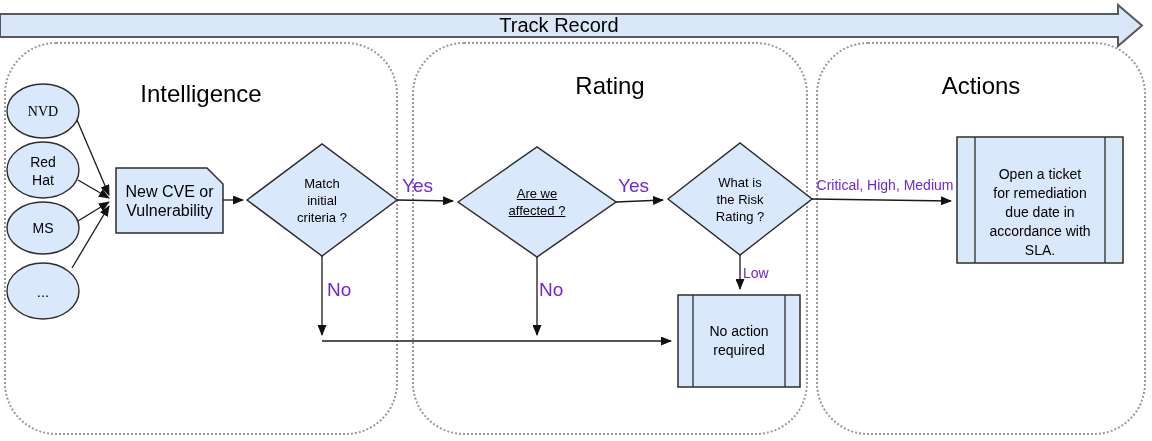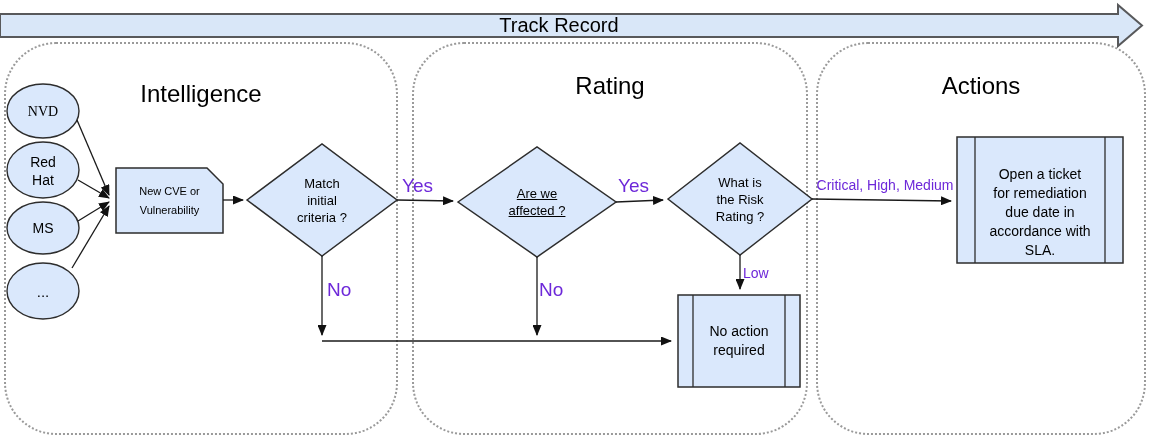--- a/index.html
+++ b/index.html
@@ -26,21 +26,21 @@
     justify-content:center; text-align:center; white-space:pre-line;
     font-size:13px; line-height:17px; color:#000;
   }
   .edge-label {
     position:absolute; z-index:2; font-size:19px; color:#6d28d9; white-space:nowrap;
   }
   .lbl-nvd      { left:7px;   top:84px;  width:72px;  height:54px;  font-size:14px;font-family:Liberation Serif, serif; }
   .lbl-redhat   { left:7px;   top:142px; width:72px;  height:57px;  font-size:14px; line-height:18px; }
   .lbl-ms       { left:7px;   top:202px; width:72px;  height:52px;  font-size:14px; }
   .lbl-more     { left:7px;   top:263px; width:72px;  height:57px;  font-size:15px; }
-  .lbl-newcve   { left:116px; top:168px; width:107px; height:65px;  font-size:11px; line-height:19px; }
+  .lbl-newcve   { left:116px; top:168px; width:107px; height:65px;  font-size:16px; line-height:19px; }
   .lbl-match    { left:247px; top:147px; width:150px; height:106px; }
   .lbl-affected { left:458px; top:150px; width:158px; height:104px;text-decoration:underline; }
   .lbl-risk     { left:668px; top:146px; width:144px; height:106px; }
   .lbl-noaction { left:693px; top:295px; width:92px;  height:92px;  font-size:14px; line-height:19px; }
   .lbl-ticket   { left:975px; top:137px; width:130px; height:134px; font-size:14px; line-height:19px;margin-top:8px; }
   .lbl-yes1 { left:402px; top:175px; }
   .lbl-yes2 { left:618px; top:175px; }
   .lbl-no1  { left:327px; top:279px; }
   .lbl-no2  { left:539px; top:279px; }
   .lbl-low  { left:743px; top:265px; font-size:14px; }

